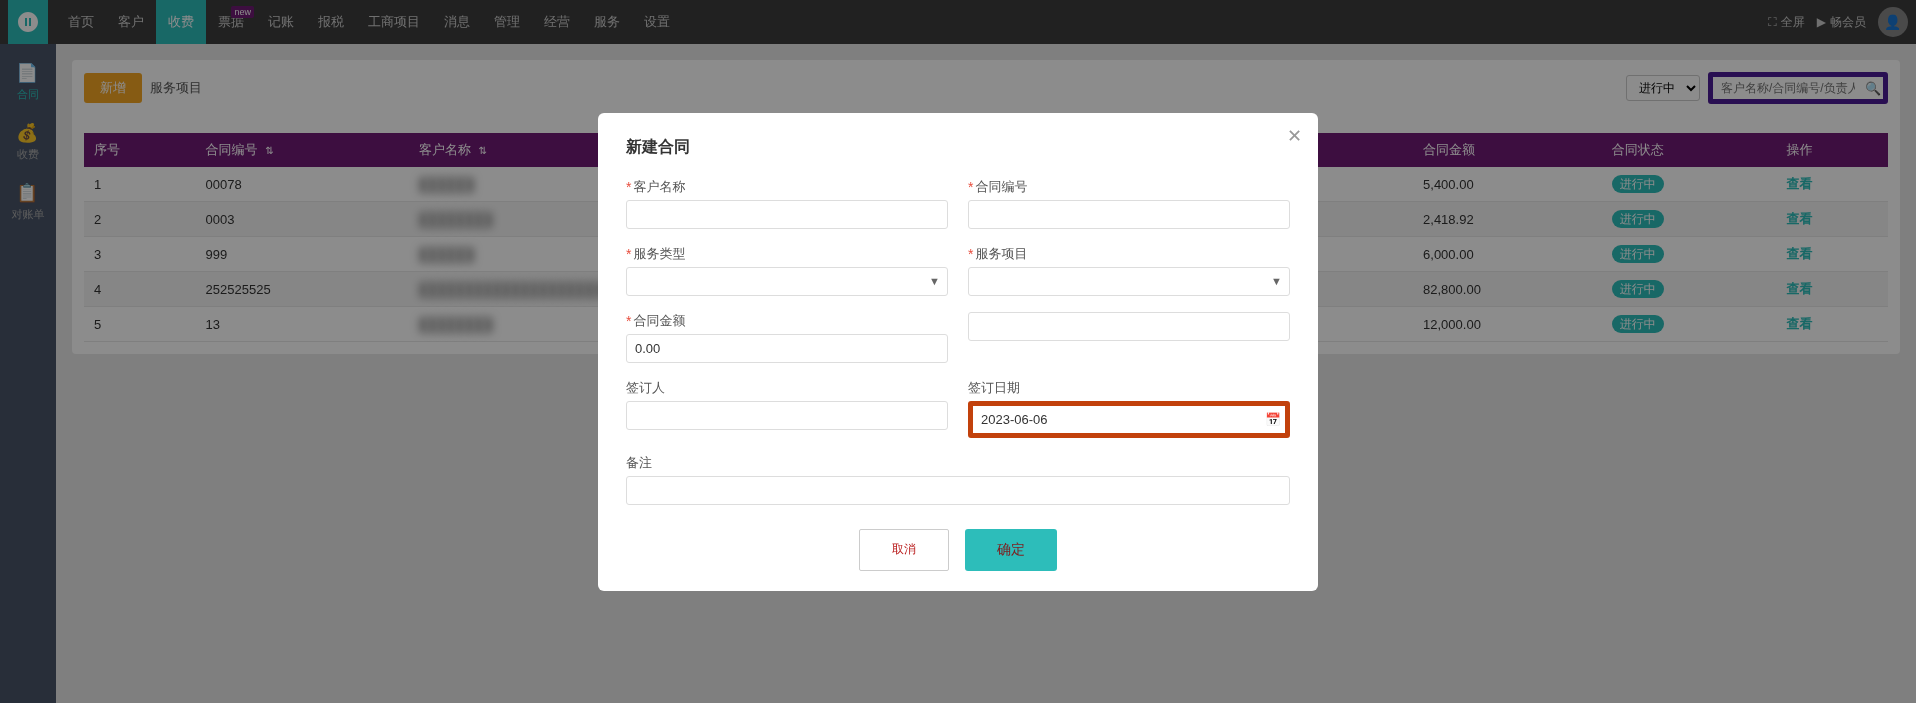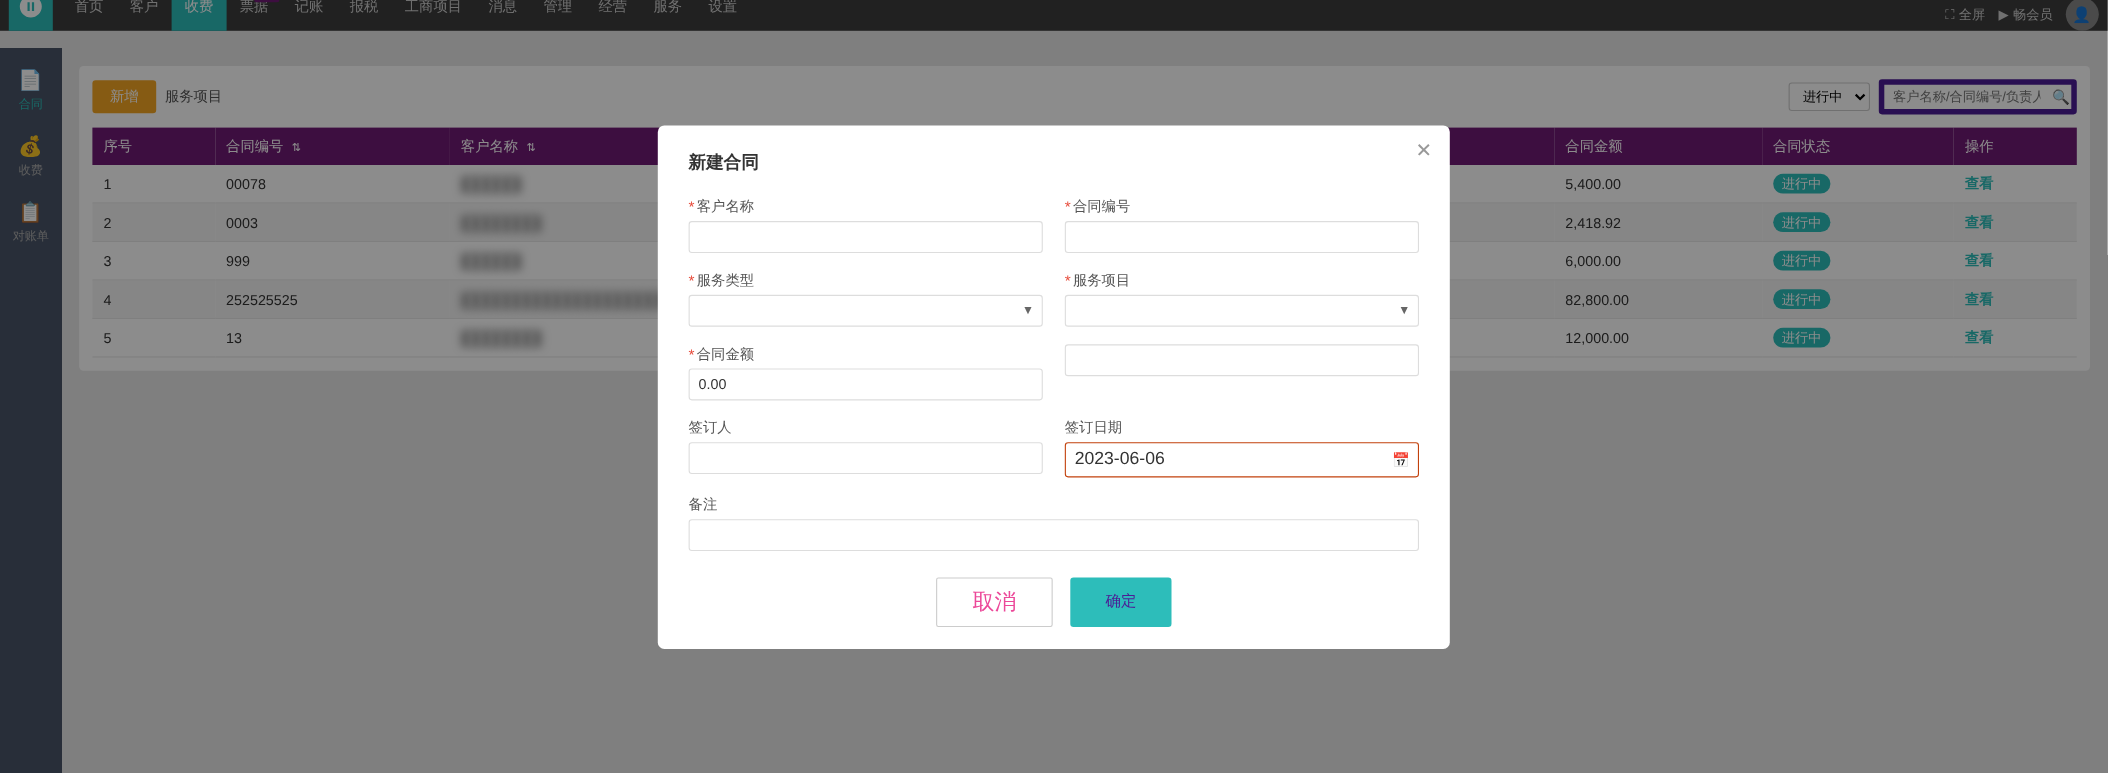--- a/index.html
+++ b/index.html
@@ -1,23 +1,23 @@
 <!DOCTYPE html>
 <html><head>
   <meta charset="utf-8">
   <style>
     * { box-sizing: border-box; margin: 0; padding: 0; }
     body { font-family: "Microsoft YaHei", "PingFang SC", sans-serif; font-size: 13px; background: #e8e8e8; overflow: hidden; }
 
     
     .top-nav {
-      height: 28px;
+      height: 44px;
       background: #3d3d3d;
       display: flex;
-      align-items: flex-end;
+      align-items: center;
       padding: 0 8px;
       color: #ccc;
       position: fixed;
       top: 0; left: 0; right: 0;
       z-index: 100;
     }
     .top-nav .logo {
       width: 40px; height: 44px;
       background: #2dbdba;
       display: flex; align-items: center; justify-content: center;
@@ -93,21 +93,21 @@
       background: #fff;
       border-radius: 4px;
       padding: 12px;
     }
 
     
     .toolbar {
       display: flex;
       align-items: center;
       gap: 8px;
-      margin-bottom: 12px;
+      margin-bottom: 29px;
     }
     .btn-new {
       background: #f5a623;
       color: #fff;
       border: none;
       padding: 6px 16px;
       border-radius: 3px;
       cursor: pointer;
       font-size: 13px;
     }
@@ -262,54 +262,54 @@
       right: 8px; top: 50%;
       transform: translateY(-50%);
       font-size: 11px;
       color: #666;
       pointer-events: none;
     }
     .date-wrap {
       position: relative;
     }
     .date-wrap input {
-      border: 1px solid #c2410c;
+      border: 5px solid #c2410c;
       border-radius: 3px;
       padding: 6px 28px 6px 8px;
-      font-size: 16px;
+      font-size: 13px;
       color: #333;
       outline: none;
       width: 100%;
     }
     .date-wrap .cal-icon {
       position: absolute;
       right: 8px; top: 50%;
       transform: translateY(-50%);
       font-size: 13px; color: #888;
       pointer-events: none;
     }
     .modal-footer {
       display: flex;
       justify-content: center;
       gap: 16px;
       margin-top: 24px;
     }
     .btn-cancel {
       background: #fff;
       border: 1px solid #ccc;
-      color: #ec4899;
+      color: #b91c1c;
       padding: 8px 32px;
       border-radius: 2px;
       cursor: pointer;
-      font-size: 20px;
+      font-size: 12px;
     }
     .btn-confirm {
       background: #2dbdba;
       border: none;
-      color: #4c1d95;
+      color: #7f1d1d;
       padding: 12px 32px;
       border-radius: 3px;
       cursor: pointer;
       font-size: 14px;
     }
   </style>
 </head>
 <body>
 
 <nav class="top-nav">

